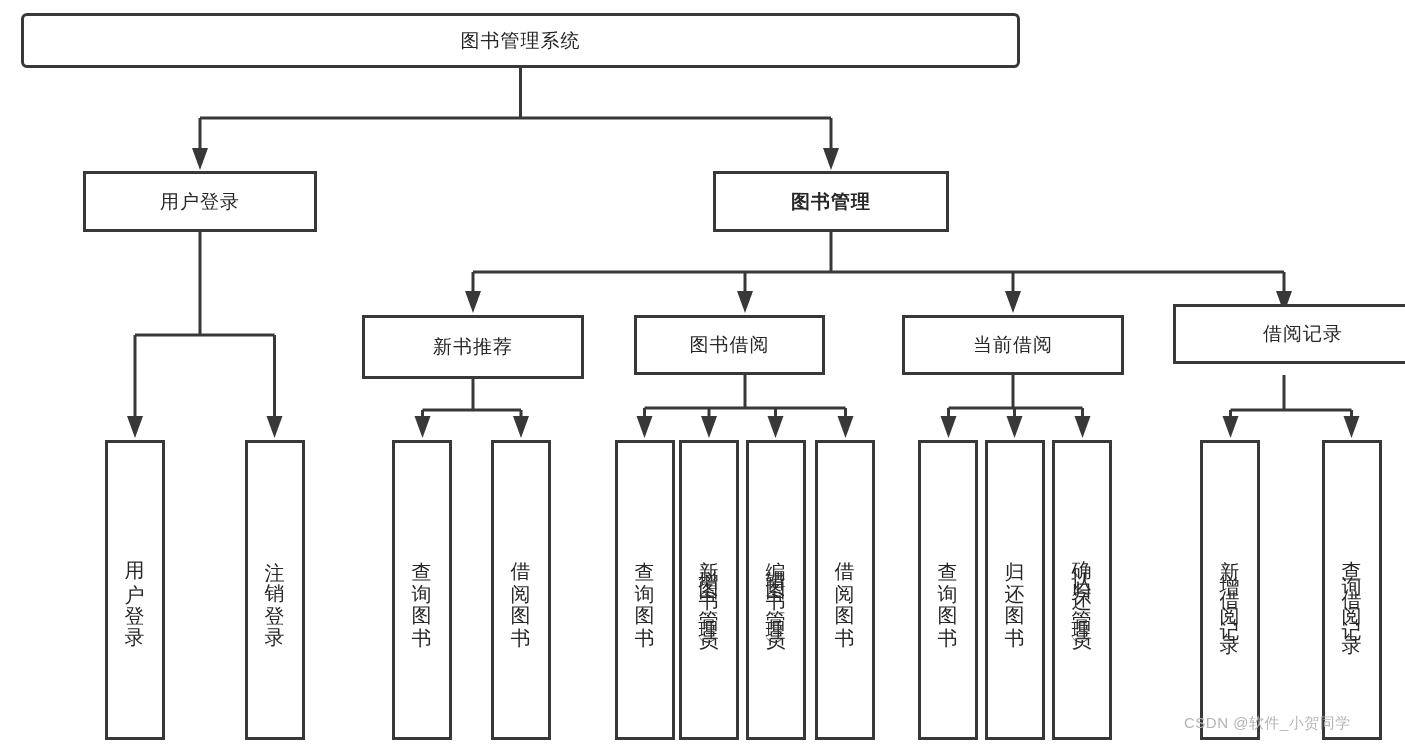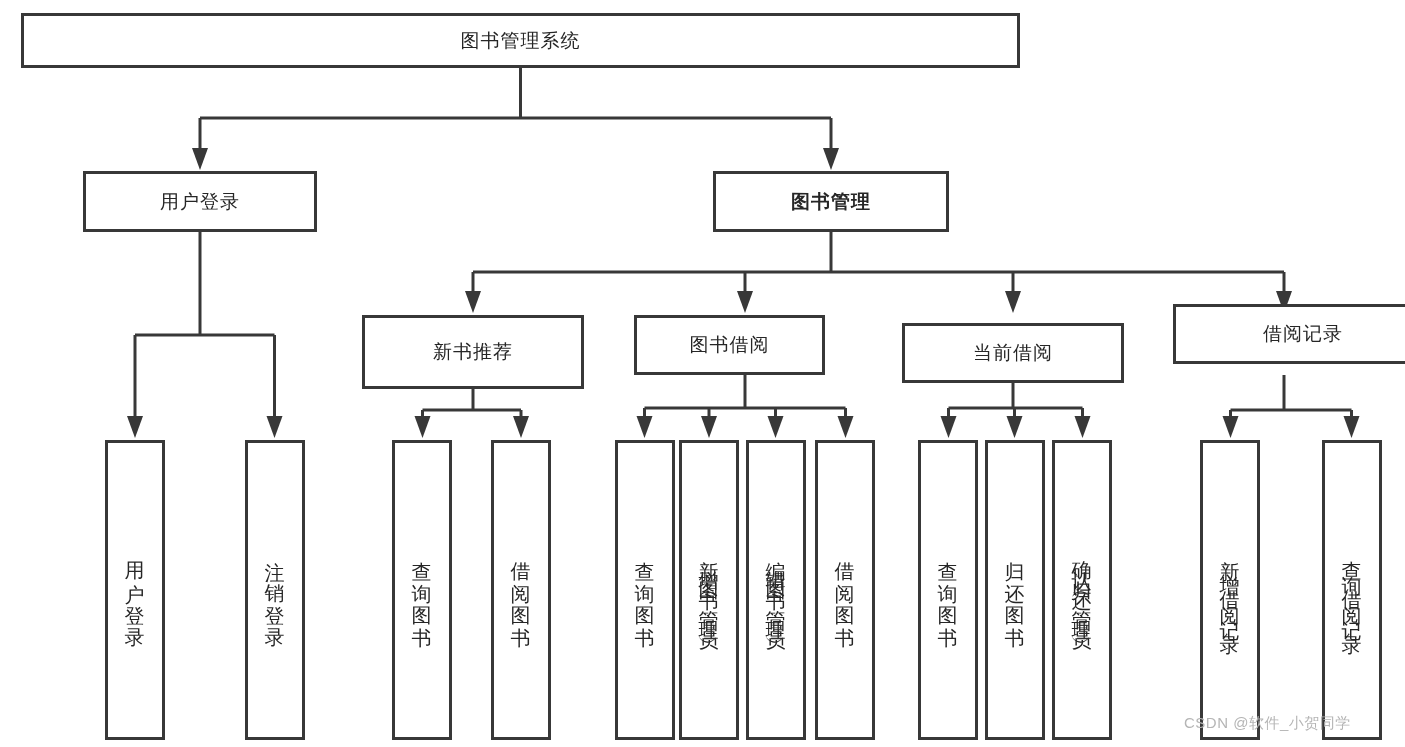--- a/index.html
+++ b/index.html
@@ -37,26 +37,26 @@
     height: 300px;
     font-size: 20px;
     writing-mode: vertical-rl;
     text-orientation: mixed;
     line-height: 1;
   }
   .ls-wide  { letter-spacing: 22px; }
   .ls-mid   { letter-spacing: 15px; }
   .ls-tight { letter-spacing: 10px; }
   
-  #root-box  { left: 21px;  top: 13px;  width: 999px; height: 55px; }
+  #root-box  { left: 21px;  top: 13px;  width: 999px; height: 55px; border-radius: 6px; }
   #n-login   { left: 83px;  top: 171px; width: 234px; height: 61px; }
   #n-mgmt    { left: 713px; top: 171px; width: 236px; height: 61px; font-weight: bold; }
-  #n-newbook { left: 362px; top: 315px; width: 222px; height: 74px; }
+  #n-newbook { left: 362px; top: 315px; width: 222px; height: 64px; }
   #n-borrow  { left: 634px; top: 315px; width: 191px; height: 60px; }
-  #n-current { left: 902px; top: 315px; width: 222px; height: 60px; margin-top: 8px; }
+  #n-current { left: 902px; top: 315px; width: 222px; height: 60px; }
   #n-records { left: 1173px;top: 304px; width: 260px; height: 60px; }
   #lf1  { left: 105px;  }
   #lf2  { left: 245px;  }
   #lf3  { left: 392px;  }
   #lf4  { left: 491px;  }
   #lf5  { left: 615px;  }
   #lf6  { left: 679px;  }
   #lf7  { left: 746px;  }
   #lf8  { left: 815px;  }
   #lf9  { left: 918px;  }

